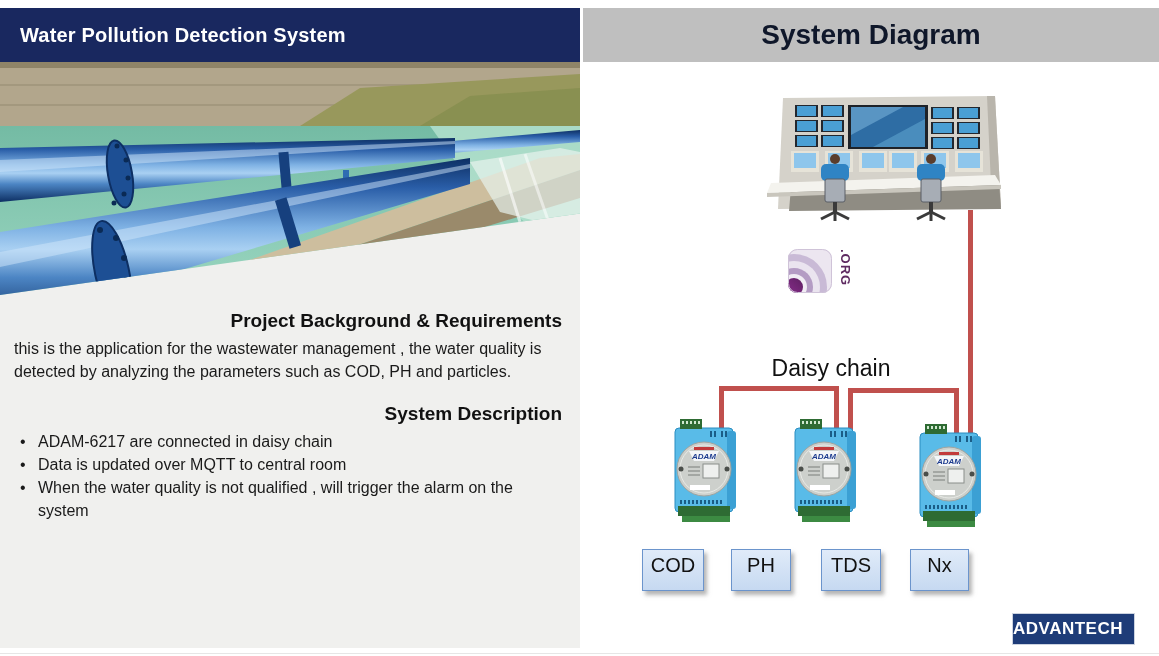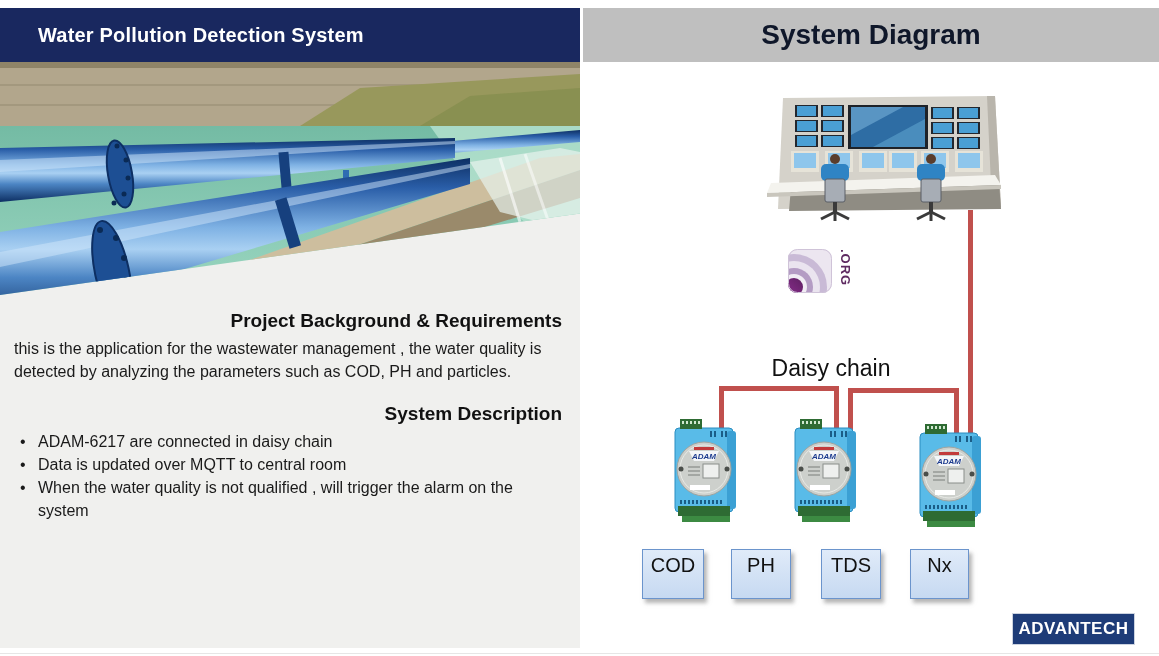--- a/index.html
+++ b/index.html
@@ -12,21 +12,21 @@
 
   
   .left-bg {
     position:absolute; left:0; top:62px; width:580px; height:586px;
     background:#f0f0ee;
   }
   .left-header {
     position:absolute; left:0; top:8px; width:580px; height:54px;
     background:#19285f; color:#ffffff;
     font-size:20px; font-weight:bold; line-height:54px;
-    padding-left:38px; letter-spacing:0.2px;
+    padding-left:20px; letter-spacing:0.2px;
   }
   .right-header {
     position:absolute; left:583px; top:8px; width:576px; height:54px;
     background:#bfbfbf; color:#0f172a;
     font-size:28px; font-weight:bold; line-height:54px; text-align:center;
   }
   .photo {
     position:absolute; left:0; top:62px; width:580px; height:233px;
     clip-path:polygon(0 0, 100% 0, 100% 65%, 0 100%);
   }
@@ -50,21 +50,21 @@
     position:absolute; left:766px; top:355px; width:130px;
     font-size:23px; color:#111; text-align:center;
   }
   .adam-label {
     position:absolute; left:993px; top:483px;
     font-size:25px; color:#111;
   }
   .device { position:absolute; width:66px; height:112px; }
 
   .sensor-box {
-    position:absolute; top:549px; height:50px;
+    position:absolute; top:549px; height:42px;
     background:linear-gradient(#e0ebf9, #c6d9f1);
     border:1.5px solid #6b94cc;
     box-shadow:3px 4px 4px rgba(120,120,120,0.55);
     text-align:center; font-size:20px; color:#111; line-height:31px;
   }
   .box-cod { left:642px; width:62px; }
   .box-ph  { left:731px; width:60px; }
   .box-tds { left:821px; width:60px; }
   .box-nx  { left:910px; width:59px; }
 
@@ -82,21 +82,21 @@
     writing-mode:vertical-rl; text-orientation:sideways;
     font-size:13px; font-weight:bold; color:#5e2a61;
     height:44px; margin-left:2px; letter-spacing:1px;
   }
 
   
   .advantech {
     position:absolute; left:1012px; top:613px; width:123px; height:32px;
     background:#1e3c78; border:1px solid #ccd3e0;
     color:#ffffff; font-weight:800; font-size:17px; letter-spacing:0.5px;
-    text-align:center; line-height:30px;
+    line-height:30px;
   }
 
   .bottom-hairline {
     position:absolute; left:0; top:653px; width:1159px; height:1px;
     background:#e6e6e6;
   }
 </style>
 </head>
 <body>
 

